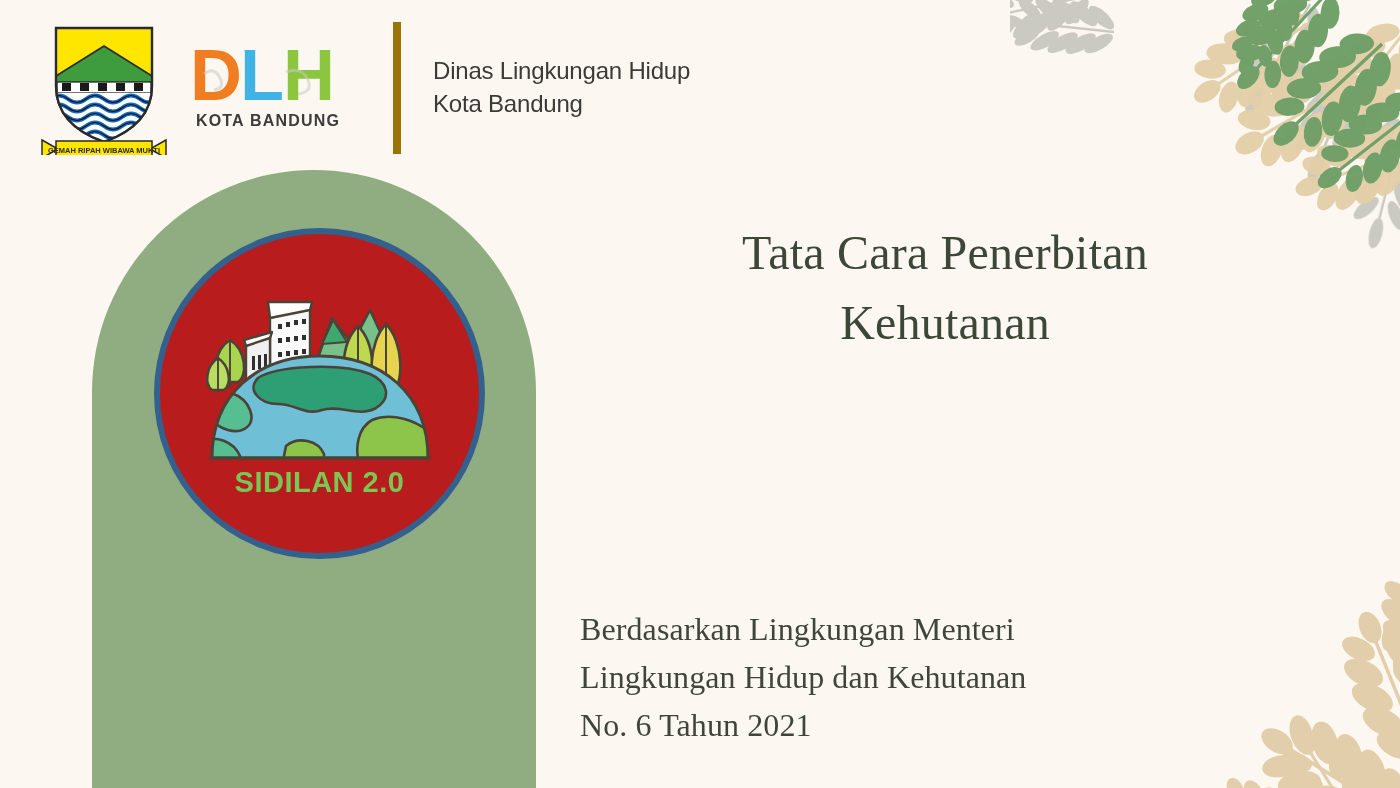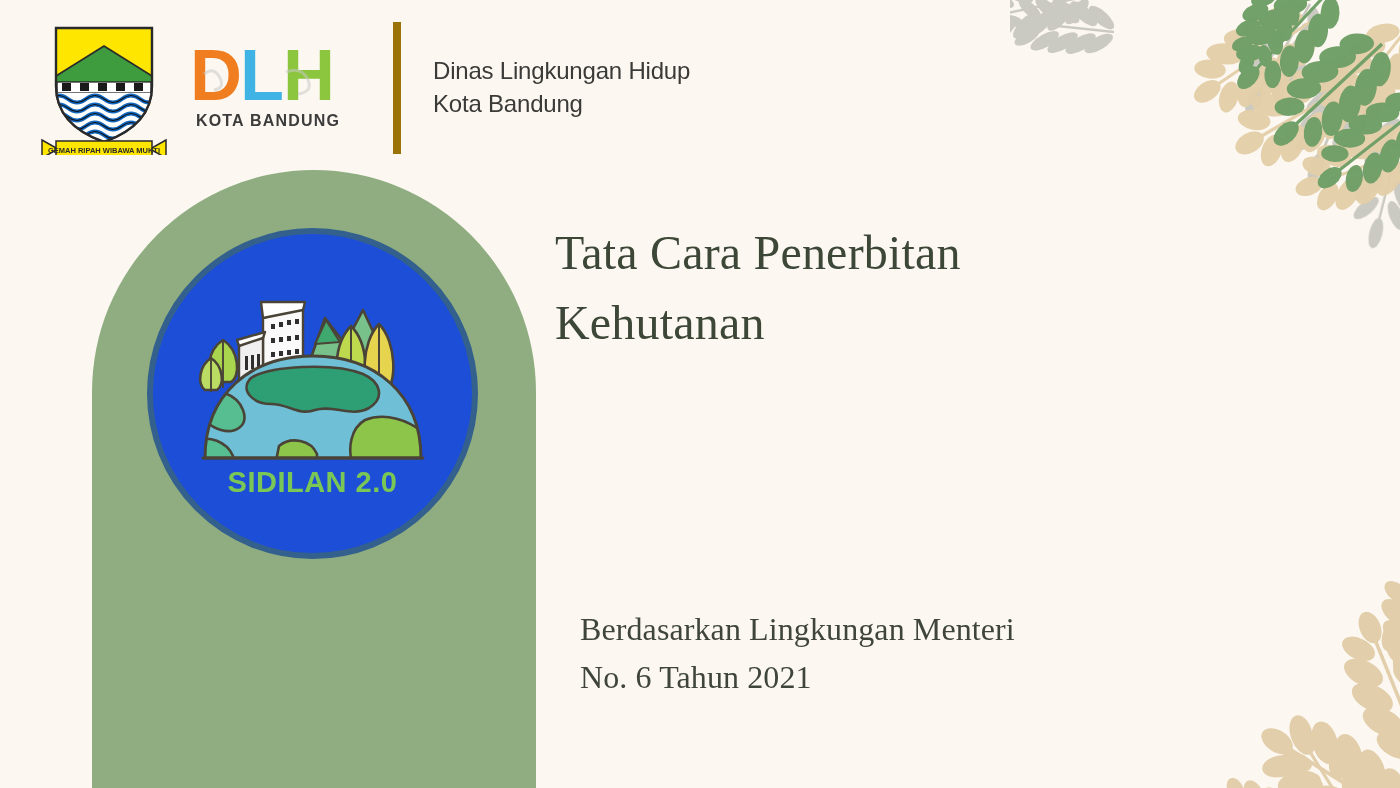--- a/index.html
+++ b/index.html
@@ -69,26 +69,26 @@
     margin-left: 32px;
     color: #3A3A38;
     font-size: 24px;
     line-height: 1.35;
     letter-spacing: -0.2px;
   }
 
   
   .badge {
     position: absolute;
-    left: 147px;
+    left: 154px;
     top: 228px;
     width: 331px;
     height: 331px;
     border-radius: 50%;
-    background: #1d4ed8;
+    background: #b91c1c;
     border: 6px solid #33608C;
     box-sizing: border-box;
     z-index: 20;
   }
   .badge-art {
     position: absolute;
     left: 50%;
     top: 36px;
     transform: translateX(-50%);
     width: 240px;
@@ -105,21 +105,21 @@
     letter-spacing: 0.5px;
     font-family: "Liberation Sans Narrow", "Liberation Sans", sans-serif;
   }
 
   
   .title-block {
     position: absolute;
     left: 555px;
     top: 218px;
     width: 780px;
-    text-align: left;
+    text-align: center;
     z-index: 15;
   }
   .title-line {
     color: #3D4738;
     font-family: "Liberation Serif", serif;
     font-size: 48px;
     line-height: 1.46;
     letter-spacing: 0.2px;
     white-space: nowrap;
   }
@@ -376,16 +376,17 @@
     <div class="badge-label">SIDILAN 2.0</div>
   </div>
 
   <div class="title-block">
     <div class="title-line">Tata Cara Penerbitan</div>
     <div class="title-line">Kehutanan</div>
   </div>
 
   <div class="subtitle-block">
     <div class="subtitle-line">Berdasarkan Lingkungan Menteri</div>
+    <div class="subtitle-line">Lingkungan Hidup dan Kehutanan</div>
     <div class="subtitle-line">No. 6 Tahun 2021</div>
   </div>
 
 </div>
 
 </body></html>

